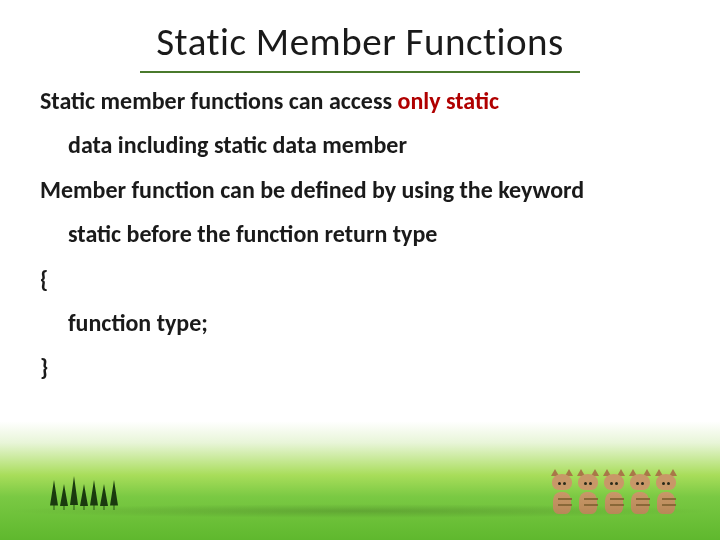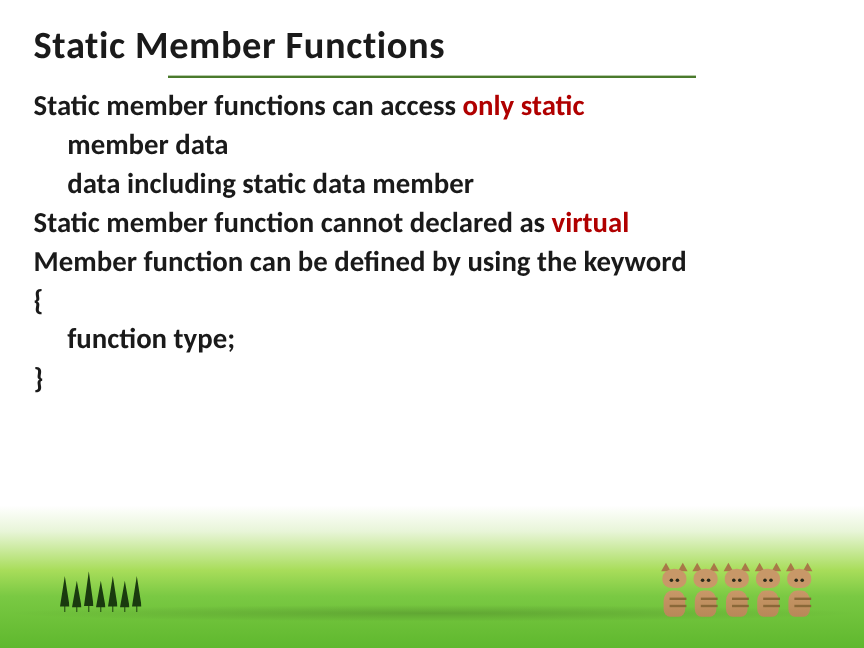--- a/index.html
+++ b/index.html
@@ -5,39 +5,40 @@
   * { margin: 0; padding: 0; box-sizing: border-box; }
   html, body { width: 720px; height: 540px; overflow: hidden; font-family: Calibri, Arial, sans-serif; }
   .slide {
     width: 720px;
     height: 540px;
     background: linear-gradient(to bottom, #ffffff 0%, #ffffff 78%, #e8f5d8 82%, #a8dd5a 88%, #7ac943 92%, #5fb82e 100%);
     position: relative;
     padding: 18px 28px 0 28px;
   }
   .title {
-    font-size: 32px;
-    font-weight: bold;
+    text-align: center;
+    font-size: 39px;
+    font-weight: normal;
     color: #1a1a1a;
     margin-bottom: 8px;
     letter-spacing: 0.5px;
   }
   .title-underline {
     width: 440px;
     height: 2px;
     background: #4a7a2c;
     margin: -2px auto 8px auto;
   }
   .content {
     font-size: 24px;
     font-weight: bold;
     color: #1a1a1a;
     line-height: 1.35;
   }
-  .content p { margin: 0; }
+  .content p { margin: 12px; }
   .indent { padding-left: 28px; }
   .red { color: #b00000; }
   .grass-shadow {
     position: absolute;
     bottom: 22px;
     left: 0;
     width: 100%;
     height: 14px;
     background: radial-gradient(ellipse at center, rgba(0,0,0,0.15) 0%, transparent 70%);
   }
@@ -114,29 +115,26 @@
 
 <div class="slide">
 
   <div class="title">Static  Member Functions</div>
   <div class="title-underline"></div>
 
   <div class="content">
     <p>
       <span>Static member functions can access </span><span class="red">only static</span>
     </p>
-    <p class="indent">member data</p>
 
     <p class="indent">data including static data member</p>
 
-    <p>
-      <span>Static member function cannot declared as </span><span class="red">virtual</span>
-    </p>
 
     <p>Member function can be defined by using the keyword</p>
+    <p class="indent">static before the function return type</p>
 
     <p>{</p>
     <p class="indent">function type;</p>
     <p>}</p>
   </div>
 
   <div class="grass-shadow"></div>
 
   <div class="trees">
     <div class="tree"></div>

